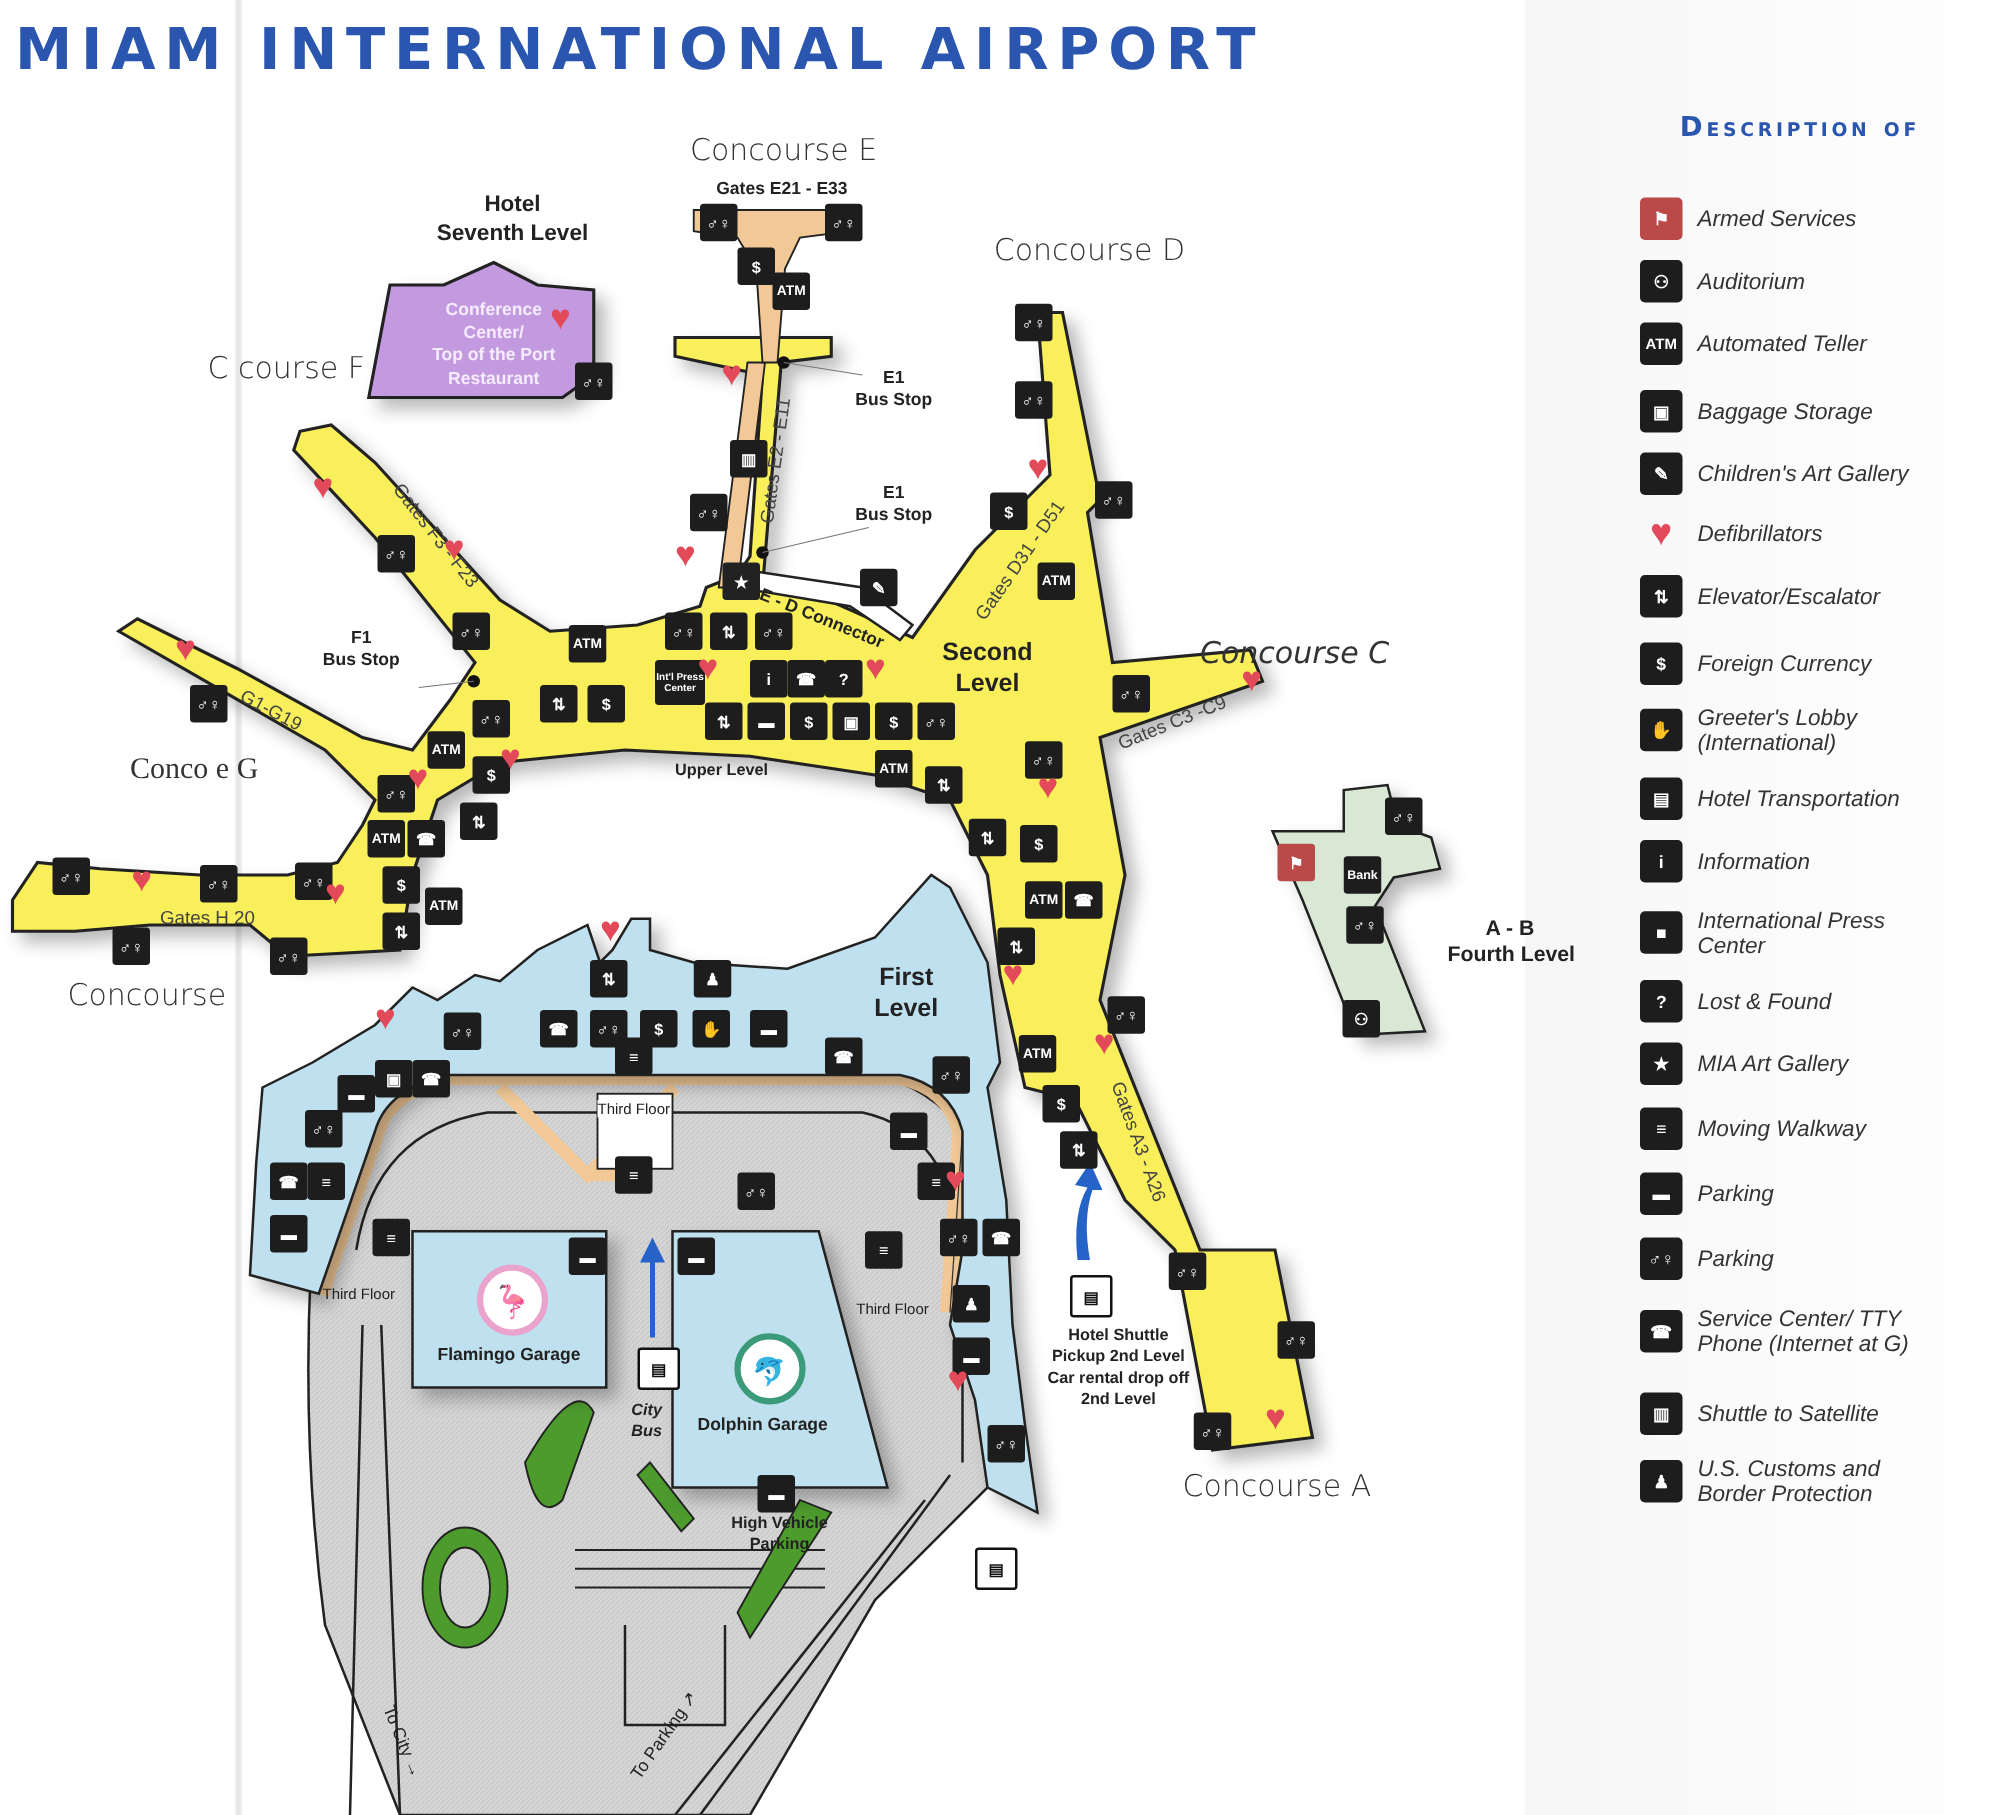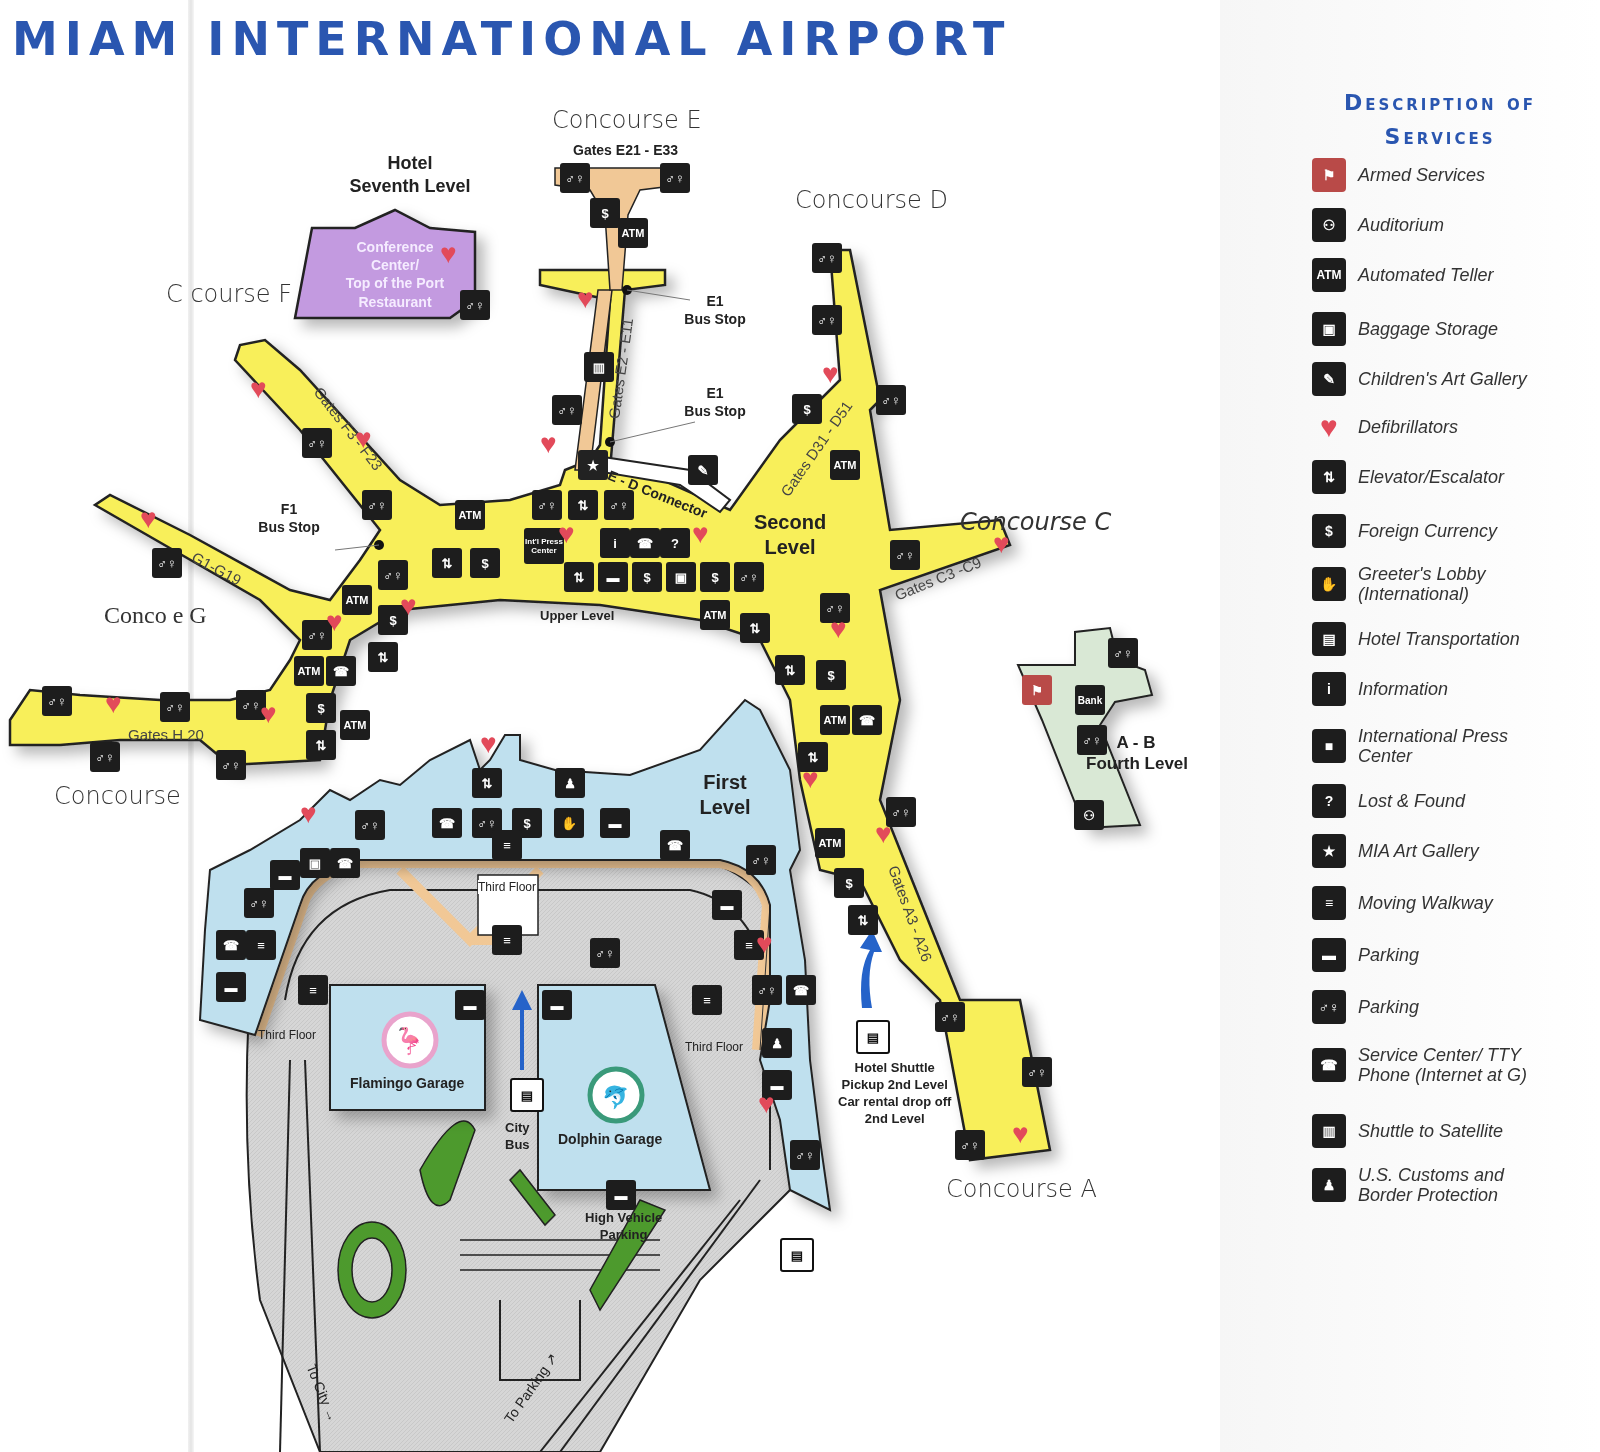--- a/index.html
+++ b/index.html
@@ -137,32 +137,32 @@
 
 <div class="lbl bold" style="left:745px;top:510px;width:90px;font-size:20px;">
   <div>Second</div>
   <div>Level</div>
 </div>
 <div class="lbl bold" style="left:690px;top:770px;width:70px;font-size:20px;">
   <div>First</div>
   <div>Level</div>
 </div>
 <div class="lbl small" style="left:540px;top:608px;font-size:13px;">Upper Level</div>
-<div class="lbl bold" style="left:1086px;top:732px;width:100px;font-size:17px;">
+<div class="lbl bold" style="left:1158px;top:732px;width:100px;font-size:17px;">
   <div>A - B</div>
   <div>Fourth Level</div>
 </div>
 <div class="lbl small" style="left:612px;top:466px;transform:rotate(22deg);transform-origin:left top;">E - D  Connector</div>
 
 <div class="lbl small" style="left:350px;top:1074px;">Flamingo Garage</div>
 <div class="lbl small" style="left:558px;top:1130px;">Dolphin Garage</div>
 <div class="lbl" style="left:258px;top:1028px;font-size:12px;">Third Floor</div>
 <div class="lbl" style="left:478px;top:880px;font-size:12px;background:#fff;">Third Floor</div>
 <div class="lbl" style="left:685px;top:1040px;font-size:12px;">Third Floor</div>
-<div class="lbl small" style="left:505px;top:1120px;font-size:13px;">
+<div class="lbl small" style="left:505px;top:1120px;font-size:13px;font-style:italic;">
   <div>City</div>
   <div>Bus</div>
 </div>
 <div class="lbl small" style="left:585px;top:1210px;font-size:13px;">
   <div>High Vehicle</div>
   <div>Parking</div>
 </div>
 
 <div class="lbl small" style="left:838px;top:1060px;font-size:13px;">
   <div>Hotel Shuttle</div>
@@ -298,21 +298,20 @@
 <div class="heart" style="left:300px;top:800px;">♥</div>
 <div class="heart" style="left:802px;top:765px;">♥</div>
 <div class="heart" style="left:875px;top:820px;">♥</div>
 <div class="heart" style="left:756px;top:930px;">♥</div>
 <div class="heart" style="left:758px;top:1090px;">♥</div>
 <div class="heart" style="left:1012px;top:1120px;">♥</div>
 
 <div class="legend">
   <div class="legend-title">
     <div>Description of</div>
-    <div>Services</div>
   </div>
 </div>
 <div id="legend-items">
     <div class="legend-item" style="left: 1312px; top: 158px;">
       <div class="legend-icon" style="background: rgb(185, 74, 72);">⚑</div>
       <div class="legend-label">Armed Services</div>
     </div>
     <div class="legend-item" style="left: 1312px; top: 208px;">
       <div class="legend-icon">⚇</div>
       <div class="legend-label">Auditorium</div>

